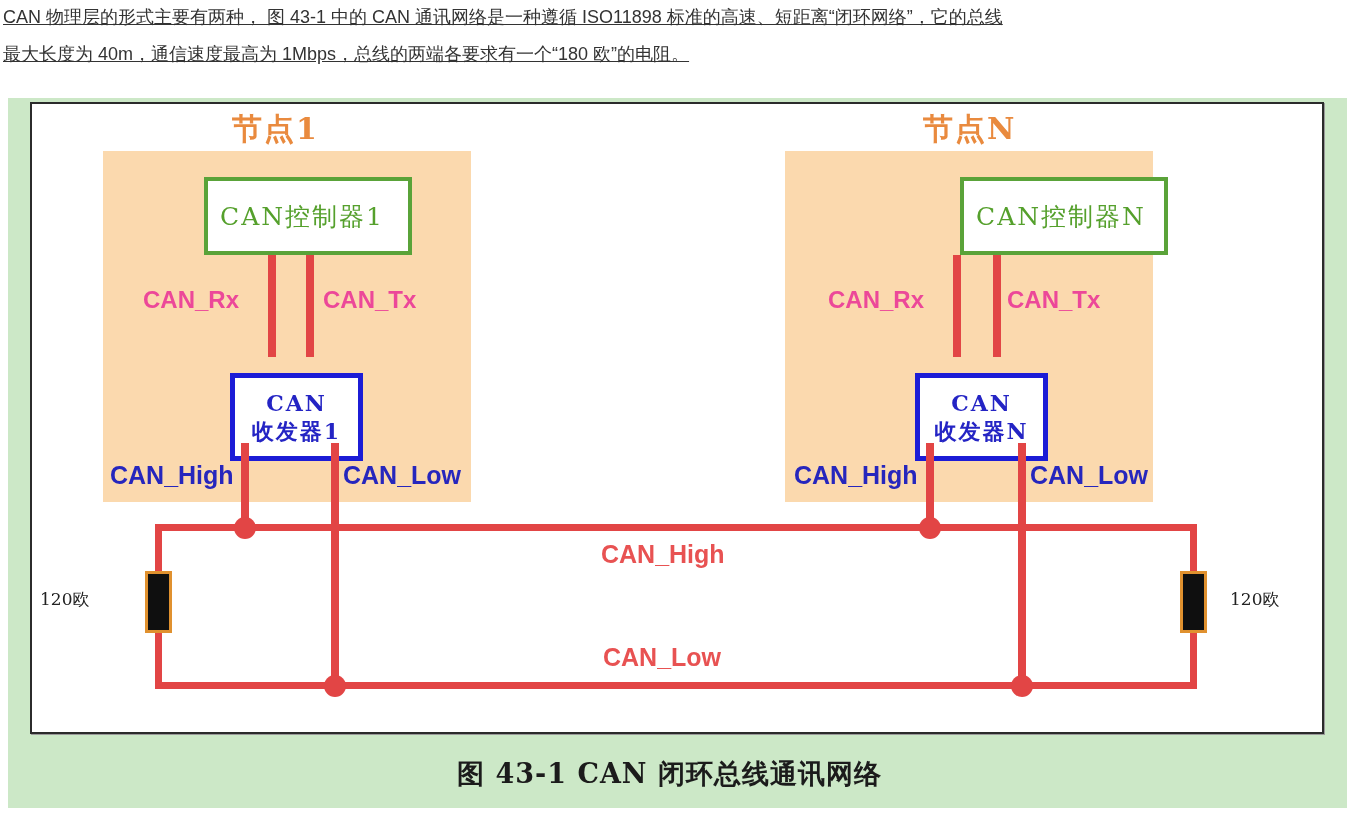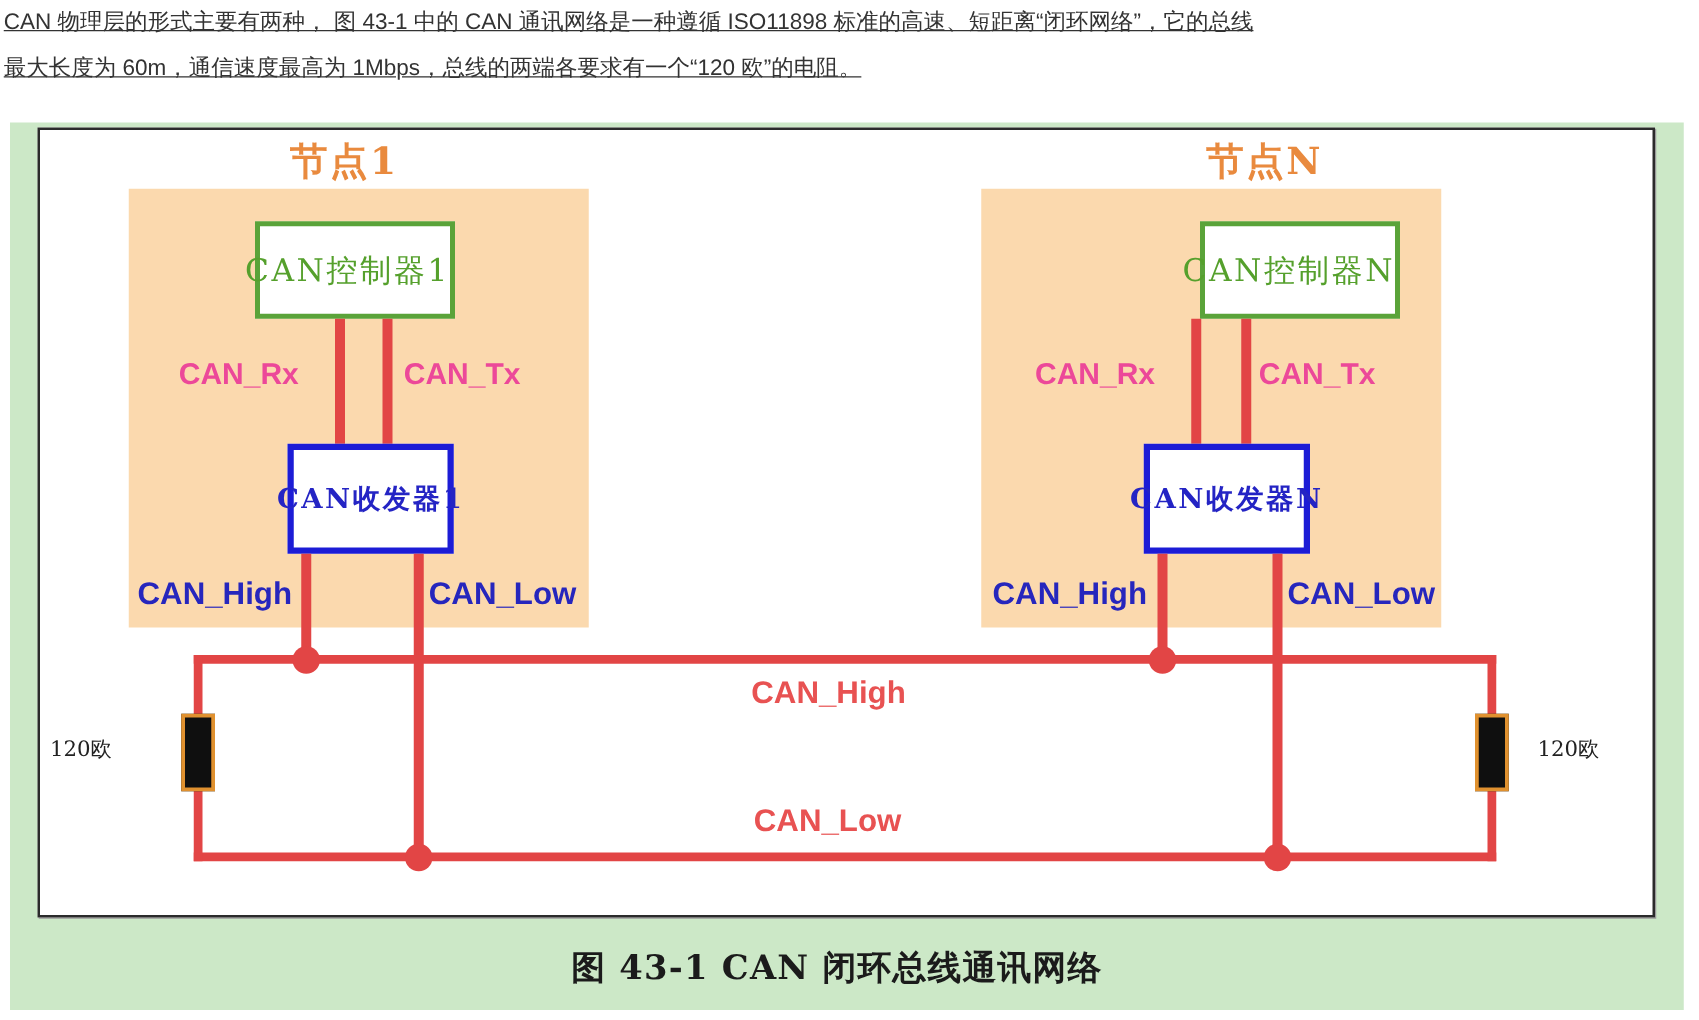--- a/index.html
+++ b/index.html
@@ -6,48 +6,48 @@
   body{width:1359px;height:816px;position:relative;overflow:hidden;
        font-family:"Liberation Sans",sans-serif;}
   .para{position:absolute;left:3px;font-size:18px;color:#333;white-space:nowrap;
         font-family:"Liberation Sans",sans-serif;text-decoration:underline;}
   .fig-bg{position:absolute;left:8px;top:98px;width:1339px;height:710px;background:#cce8c7;}
   .diagram-box{position:absolute;left:30px;top:102px;width:1290px;height:628px;
         background:#fff;border:2px solid #2b2b2b;box-shadow:1px 1px 0 #9a9a9a;}
   .node-bg{position:absolute;top:151px;width:368px;height:351px;background:#fbd9ae;}
   .node-title{position:absolute;top:109px;font-size:30px;font-weight:bold;color:#e98a3e;
         font-family:"DejaVu Serif",serif;letter-spacing:2px;white-space:nowrap;}
-  .ctrl-box{position:absolute;top:177px;width:160px;height:78px;background:#fff;
+  .ctrl-box{position:absolute;top:177px;width:208px;height:78px;background:#fff;
         border:4px solid #5aa339;box-sizing:border-box;display:flex;align-items:center;
-        justify-content:flex-end;padding-left:12px;}
+        justify-content:flex-start;padding-left:12px;}
   .ctrl-text{font-size:25px;color:#55a02c;font-family:"DejaVu Serif",serif;
         letter-spacing:2px;white-space:nowrap;}
-  .xcvr-box{position:absolute;top:355px;width:133px;height:88px;background:#fff;
-        border:5px solid #1c1cd6;box-sizing:border-box;display:flex;flex-direction:row;
+  .xcvr-box{position:absolute;top:373px;width:133px;height:88px;background:#fff;
+        border:5px solid #1c1cd6;box-sizing:border-box;display:flex;flex-direction:column;
         align-items:center;justify-content:center;}
   .xcvr-text{font-size:22px;line-height:28px;color:#2424c4;font-weight:bold;
         font-family:"DejaVu Serif",serif;letter-spacing:2px;white-space:nowrap;text-align:center;}
   .wire{position:absolute;background:#e24545;}
   .dot{position:absolute;width:22px;height:22px;border-radius:50%;background:#e24545;}
   .glabel{position:absolute;font-size:24px;font-weight:bold;color:#ec4899;white-space:nowrap;}
   .blabel{position:absolute;font-size:25px;font-weight:bold;color:#2626bd;white-space:nowrap;}
   .rlabel{position:absolute;font-size:25px;font-weight:bold;color:#e85252;white-space:nowrap;}
   .resistor{position:absolute;top:571px;width:27px;height:62px;background:#0f0f0f;
         border:3px solid #e0912f;box-sizing:border-box;}
   .ohm{position:absolute;top:588px;font-size:17px;color:#222;
         font-family:"DejaVu Serif",serif;white-space:nowrap;}
   .caption{position:absolute;left:0;top:756px;width:1339px;text-align:center;
         font-size:27px;font-weight:bold;color:#1b1b1b;font-family:"DejaVu Serif",serif;
         letter-spacing:1px;}
 </style>
 </head>
 <body>
 
 <div class="para" style="top:5px;">CAN 物理层的形式主要有两种， 图 43-1 中的 CAN 通讯网络是一种遵循 ISO11898 标准的高速、短距离“闭环网络”，它的总线</div>
-<div class="para" style="top:42px;">最大长度为 60m，通信速度最高为 1Mbps，总线的两端各要求有一个“120 欧”的电阻。</div>
+<div class="para" style="top:42px;">最大长度为 40m，通信速度最高为 1Mbps，总线的两端各要求有一个“180 欧”的电阻。</div>
 
 <div class="fig-bg"></div>
 <div class="diagram-box"></div>
 
 <div class="node-bg" style="left:103px;"></div>
 <div class="node-title" style="left:232px;">节点1</div>
 
 <div class="ctrl-box" style="left:204px;">
   <span class="ctrl-text">CAN控制器1</span>
 </div>
@@ -63,21 +63,21 @@
   <span class="xcvr-text">收发器1</span>
 </div>
 
 <div class="blabel" style="left:110px;top:461px;">CAN_High</div>
 <div class="blabel" style="left:343px;top:461px;">CAN_Low</div>
 
 <div class="wire" style="left:241px;top:443px;width:8px;height:88px;"></div>
 <div class="wire" style="left:331px;top:443px;width:8px;height:246px;"></div>
 
 <div class="node-bg" style="left:785px;"></div>
-<div class="node-title" style="left:923px;margin-left:42px;">节点N</div>
+<div class="node-title" style="left:923px;">节点N</div>
 
 <div class="ctrl-box" style="left:928px;margin-left:32px;">
   <span class="ctrl-text">CAN控制器N</span>
 </div>
 
 <div class="wire" style="left:953px;top:255px;width:8px;height:102px;"></div>
 <div class="wire" style="left:993px;top:255px;width:8px;height:102px;"></div>
 
 <div class="glabel" style="left:828px;top:286px;">CAN_Rx</div>
 <div class="glabel" style="left:1007px;top:286px;">CAN_Tx</div>

